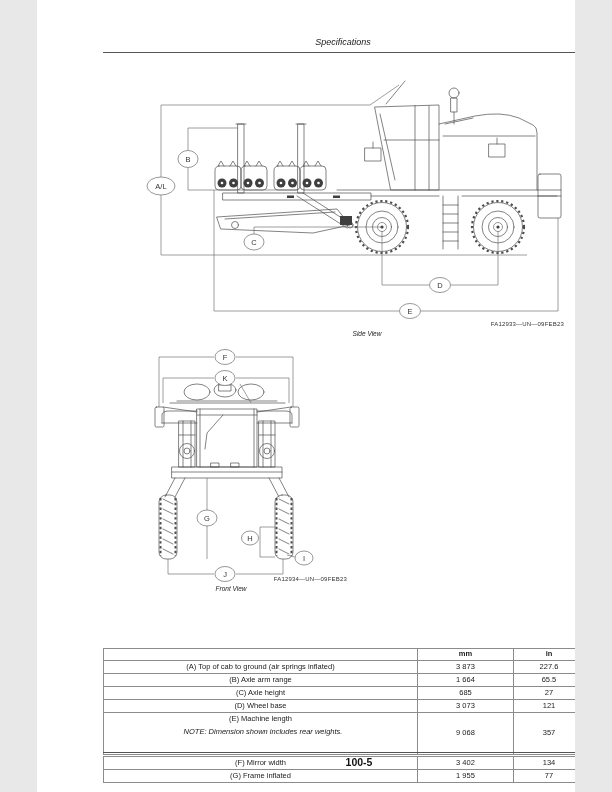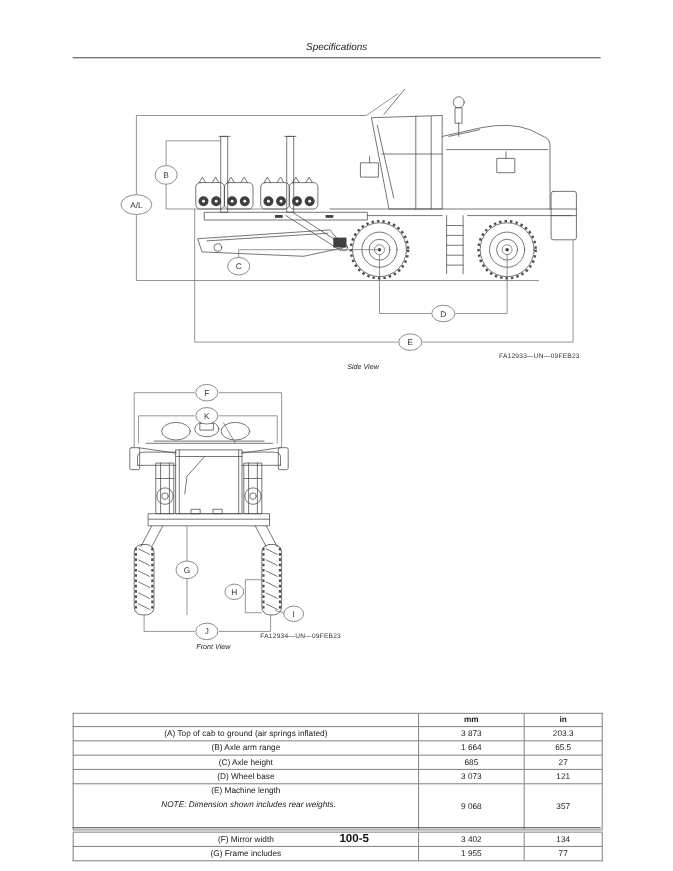--- a/index.html
+++ b/index.html
@@ -1,17 +1,17 @@
 <!DOCTYPE html>
 <html><head>
 <meta charset="utf-8">
 <style>
   html,body { margin:0; padding:0; background:#e8e8e8; }
   .page {
-    position:relative; width:612px; height:792px; margin:0 auto;
+    position:relative; width:538px; height:792px; margin:0 auto;
     background:#ffffff; overflow:hidden;
     font-family:"Liberation Sans","DejaVu Sans",sans-serif; color:#1a1a1a;
   }
   .abs { position:absolute; }
   
   .hdr-title { top:37px; left:0; width:612px; text-align:center;
                font-style:italic; font-size:9px; color:#222; }
   .hdr-rule  { top:52px; left:66px; width:480px; border-top:1.2px solid #555; }
   
   .fig-side  { top:78px;  left:100px; width:440px; height:252px; }
@@ -300,21 +300,21 @@
       <tr>
         <th></th>
         <th>mm</th>
         <th>in</th>
       </tr>
     </thead>
     <tbody>
       <tr>
         <td class="lblcell">(A) Top of cab to ground (air springs inflated)</td>
         <td>3 873</td>
-        <td>203.3</td>
+        <td>227.6</td>
       </tr>
       <tr>
         <td class="lblcell">(B) Axle arm range</td>
         <td>1 664</td>
         <td>65.5</td>
       </tr>
       <tr>
         <td class="lblcell">(C) Axle height</td>
         <td>685</td>
         <td>27</td>
@@ -331,21 +331,21 @@
         </td>
         <td>9 068</td>
         <td>357</td>
       </tr>
       <tr>
         <td class="lblcell">(F) Mirror width</td>
         <td>3 402</td>
         <td>134</td>
       </tr>
       <tr>
-        <td class="lblcell">(G) Frame includes</td>
+        <td class="lblcell">(G) Frame inflated</td>
         <td>1 955</td>
         <td>77</td>
       </tr>
     </tbody>
   </table>
 
   <div class="abs ftr-rule"></div>
   <div class="abs ftr-num">100-5</div>
 
 </div>

